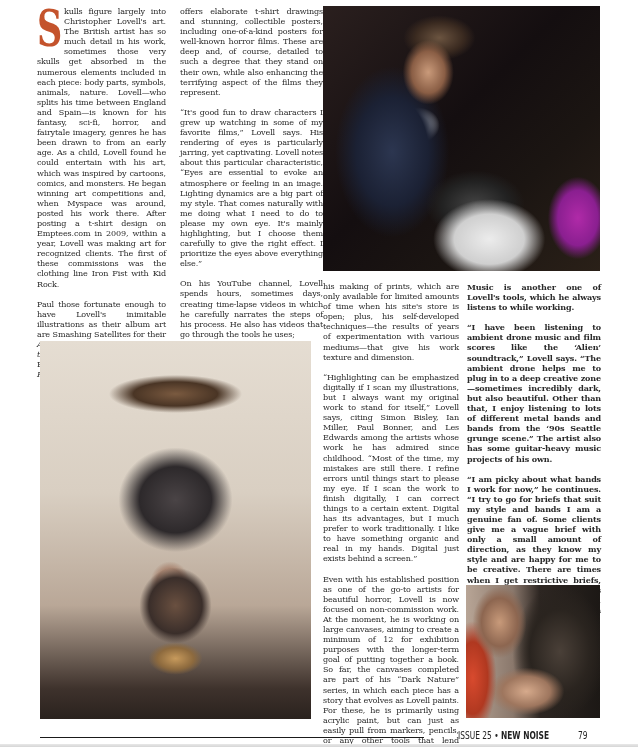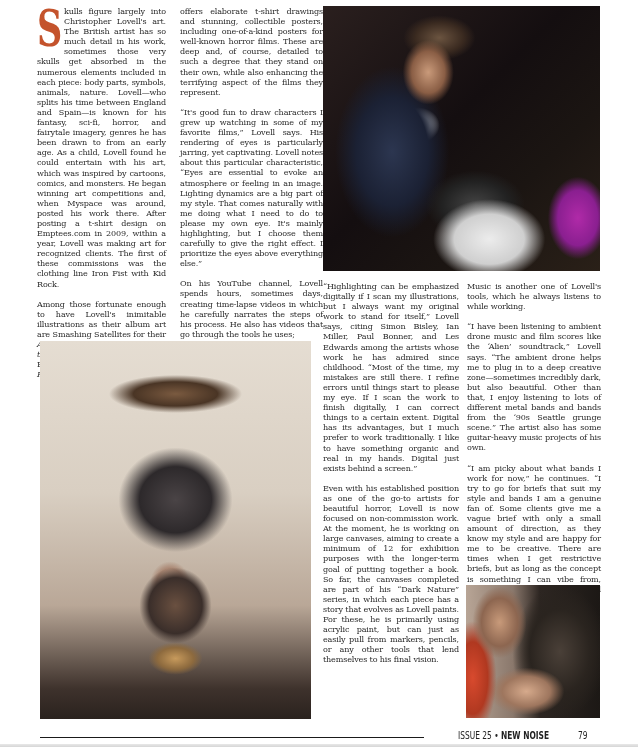--- a/index.html
+++ b/index.html
@@ -5,21 +5,21 @@
   html,body{margin:0;padding:0;}
   body{width:638px;height:747px;background:#ffffff;position:relative;overflow:hidden;
        font-family:"DejaVu Serif","Liberation Serif",serif;color:#2a2a2a;}
   .page{position:absolute;left:0;top:0;width:638px;height:747px;}
   .col{position:absolute;font-size:8.05px;line-height:10.1px;text-align:justify;letter-spacing:-0.15px;}
   .col p{margin:0 0 10px 0;}
   .col p:last-child{margin-bottom:16px;}
   .col1{left:37px;top:7px;width:129px;}
   .col2{left:180px;top:7px;width:143px;}
   .col3{left:323px;top:282px;width:136px;}
-  .col4{left:467px;top:282px;width:134px;}
+  .col4{left:467px;top:282px;width:134px;font-weight:bold;}
   .dropcap{float:left;font-family:"DejaVu Serif",serif;color:#c4532c;font-size:50px;line-height:40px;
            margin:0 5px 0 0;padding-top:2px;font-weight:bold;transform:scaleX(0.7);transform-origin:left top;width:22px;}
   .endmark{color:#c9573a;letter-spacing:0.5px;}
   .photo{position:absolute;overflow:hidden;}
   .photo-top{left:323px;top:6px;width:277px;height:265px;
      background:
        radial-gradient(ellipse 40px 55px at 92% 80%, #b02aa8 0%, #8a1f90 50%, transparent 75%),
        radial-gradient(ellipse 70px 50px at 60% 88%, #ececec 0%, #cfcfcf 50%, transparent 80%),
        radial-gradient(ellipse 55px 38px at 55% 75%, #444 0%, #222 60%, transparent 90%),
        radial-gradient(ellipse 30px 38px at 38% 25%, #c99a7a 0%, #8a5e45 55%, transparent 85%),
@@ -50,32 +50,33 @@
      transform:scaleX(0.68);transform-origin:left top;}
   .bottom-bar{position:absolute;left:0;top:744px;width:638px;height:3px;background:linear-gradient(#e8e8e8,#d6d6d6);}
 </style>
 </head>
 <body>
 
 <div class="page">
 
   <div class="col col1">
     <p><span class="dropcap">S</span><span>kulls figure largely into Christopher Lovell's art. The British artist has so much detail in his work, sometimes those very skulls get absorbed in the numerous elements included in each piece: body parts, symbols, animals, nature. Lovell—who splits his time between England and Spain—is known for his fantasy, sci-fi, horror, and fairytale imagery, genres he has been drawn to from an early age. As a child, Lovell found he could entertain with his art, which was inspired by cartoons, comics, and monsters. He began winning art competitions and, when Myspace was around, posted his work there. After posting a t-shirt design on Emptees.com in 2009, within a year, Lovell was making art for recognized clients. The first of these commissions was the clothing line Iron Fist with Kid Rock.</span></p>
-    <p><span>Among those fortunate enough to have Lovell's inimitable illustrations as their album art are Smashing Satellites for their </span><i>A-Sides</i><span> EP, Caliban for </span><i>Welcome to the Ghost Empire</i><span>, and Byzantine for </span><i>To Release Is to Resolve</i><span>. Lovell also</span></p>
+    <p><span>Paul those fortunate enough to have Lovell's inimitable illustrations as their album art are Smashing Satellites for their </span><i>A-Sides</i><span> EP, Caliban for </span><i>Welcome to the Ghost Empire</i><span>, and Byzantine for </span><i>To Release Is to Resolve</i><span>. Lovell also</span></p>
   </div>
 
   <div class="col col2">
     <p>offers elaborate t-shirt drawings and stunning, collectible posters, including one-of-a-kind posters for well-known horror films. These are deep and, of course, detailed to such a degree that they stand on their own, while also enhancing the terrifying aspect of the films they represent.</p>
     <p>“It's good fun to draw characters I grew up watching in some of my favorite films,” Lovell says. His rendering of eyes is particularly jarring, yet captivating. Lovell notes about this particular characteristic, “Eyes are essential to evoke an atmosphere or feeling in an image. Lighting dynamics are a big part of my style. That comes naturally with me doing what I need to do to please my own eye. It's mainly highlighting, but I choose them carefully to give the right effect. I prioritize the eyes above everything else.”</p>
     <p>On his YouTube channel, Lovell spends hours, sometimes days, creating time-lapse videos in which he carefully narrates the steps of his process. He also has videos that go through the tools he uses;</p>
   </div>
 
   <div class="photo photo-top" title="Artist drawing at desk"></div>
 
   <div class="col col3">
+    <p>his making of prints, which are only available for limited amounts of time when his site's store is open; plus, his self-developed techniques—the results of years of experimentation with various mediums—that give his work texture and dimension.</p>
     <p>“Highlighting can be emphasized digitally if I scan my illustrations, but I always want my original work to stand for itself,” Lovell says, citing Simon Bisley, Ian Miller, Paul Bonner, and Les Edwards among the artists whose work he has admired since childhood. “Most of the time, my mistakes are still there. I refine errors until things start to please my eye. If I scan the work to finish digitally, I can correct things to a certain extent. Digital has its advantages, but I much prefer to work traditionally. I like to have something organic and real in my hands. Digital just exists behind a screen.”</p>
     <p>Even with his established position as one of the go-to artists for beautiful horror, Lovell is now focused on non-commission work. At the moment, he is working on large canvases, aiming to create a minimum of 12 for exhibition purposes with the longer-term goal of putting together a book. So far, the canvases completed are part of his “Dark Nature” series, in which each piece has a story that evolves as Lovell paints. For these, he is primarily using acrylic paint, but can just as easily pull from markers, pencils, or any other tools that lend themselves to his final vision.</p>
   </div>
 
   <div class="col col4">
     <p>Music is another one of Lovell's tools, which he always listens to while working.</p>
     <p>“I have been listening to ambient drone music and film scores like the ‘Alien’ soundtrack,” Lovell says. “The ambient drone helps me to plug in to a deep creative zone—sometimes incredibly dark, but also beautiful. Other than that, I enjoy listening to lots of different metal bands and bands from the ‘90s Seattle grunge scene.” The artist also has some guitar-heavy music projects of his own.</p>
     <p><span>“I am picky about what bands I work for now,” he continues. “I try to go for briefs that suit my style and bands I am a genuine fan of. Some clients give me a vague brief with only a small amount of direction, as they know my style and are happy for me to be creative. There are times when I get restrictive briefs, but as long as the concept is something I can vibe from, then the creative process can still be enjoyable.”</span> <span class="endmark">●●●●●</span></p>
   </div>
 

